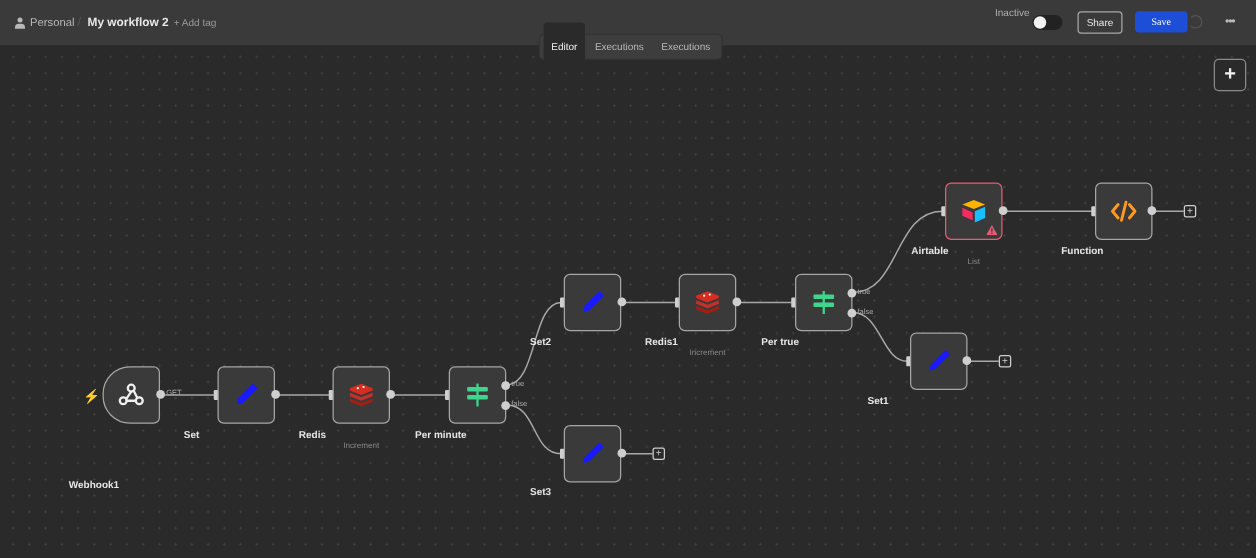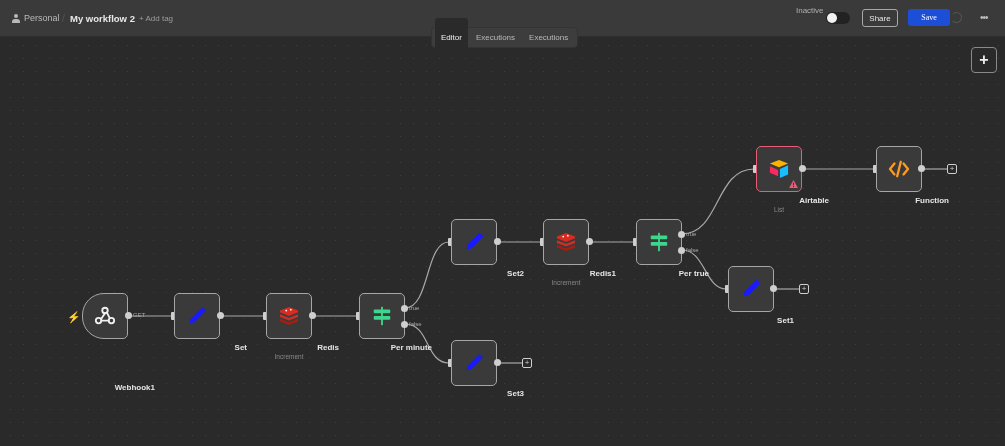--- a/index.html
+++ b/index.html
@@ -62,21 +62,21 @@
   svg.edges { position:absolute; left:0; top:0; width:1005px; height:446px; pointer-events:none; }
 
   .node {
     position:absolute; width:44px; height:44px; background:#3a3a3a;
     border:1px solid #a6a6a6; border-radius:5px; box-sizing:content-box;
     display:flex; align-items:center; justify-content:center;
   }
   .node.trigger { border-radius:22px 5px 5px 22px; }
   .node.error { border-color:#e85d75; }
   .node-label {
-    position:absolute; width:100px; text-align:right; font-size:8px; color:#e6e6e6; font-weight:bold;
+    position:absolute; width:100px; text-align:left; font-size:8px; color:#e6e6e6; font-weight:bold;
   }
   .node-sub { position:absolute; width:100px; text-align:center; font-size:6.5px; color:#888; }
   .out-handle { position:absolute; width:7px; height:7px; border-radius:50%; background:#cfcfcf; }
   .in-handle { position:absolute; width:4px; height:8px; background:#cfcfcf; border-radius:1px; }
   .edge-label { position:absolute; font-size:6px; color:#aaa; }
   .plus-end {
     position:absolute; width:8px; height:8px; border:1px solid #cfcfcf; border-radius:2px;
     color:#cfcfcf; font-size:8px; line-height:8px; text-align:center; background:#2a2a2a;
   }
   .bolt { position:absolute; left:67px; top:311px; color:#ff6d5a; font-size:11px; }

